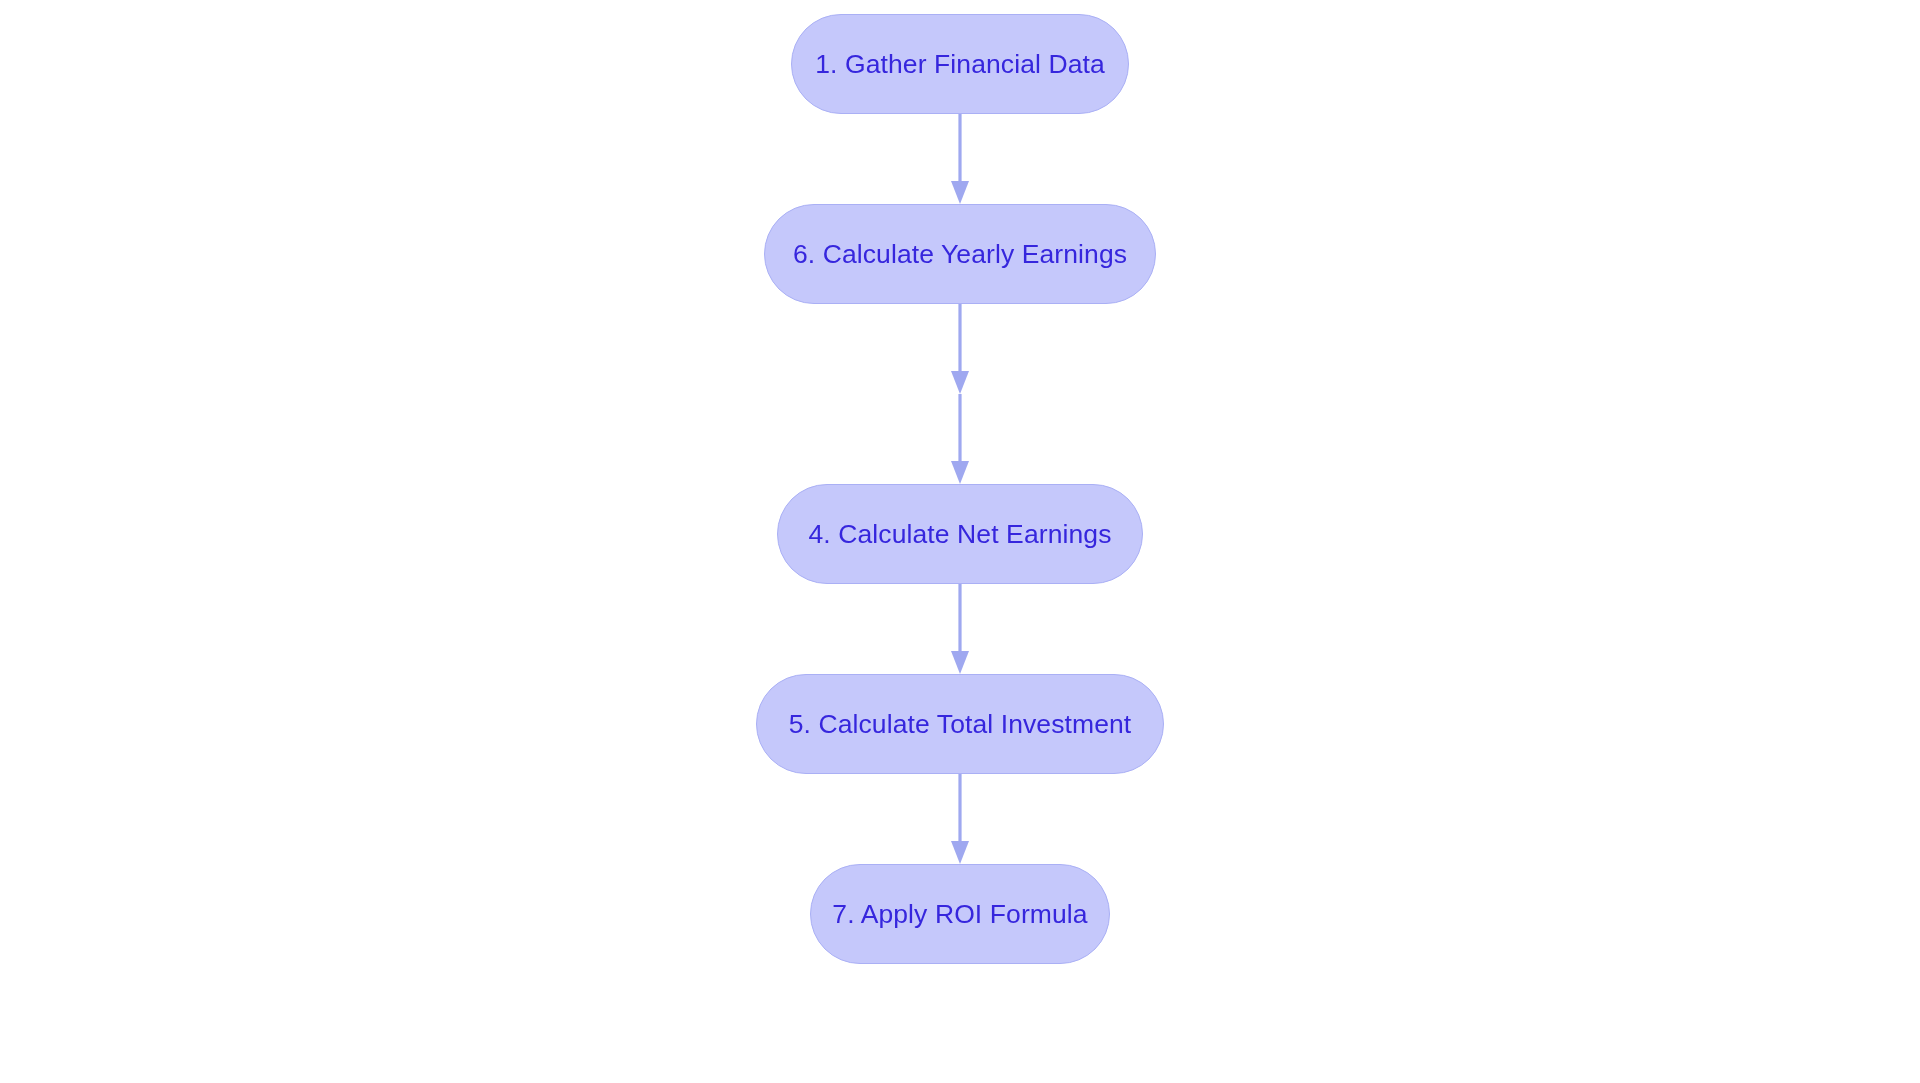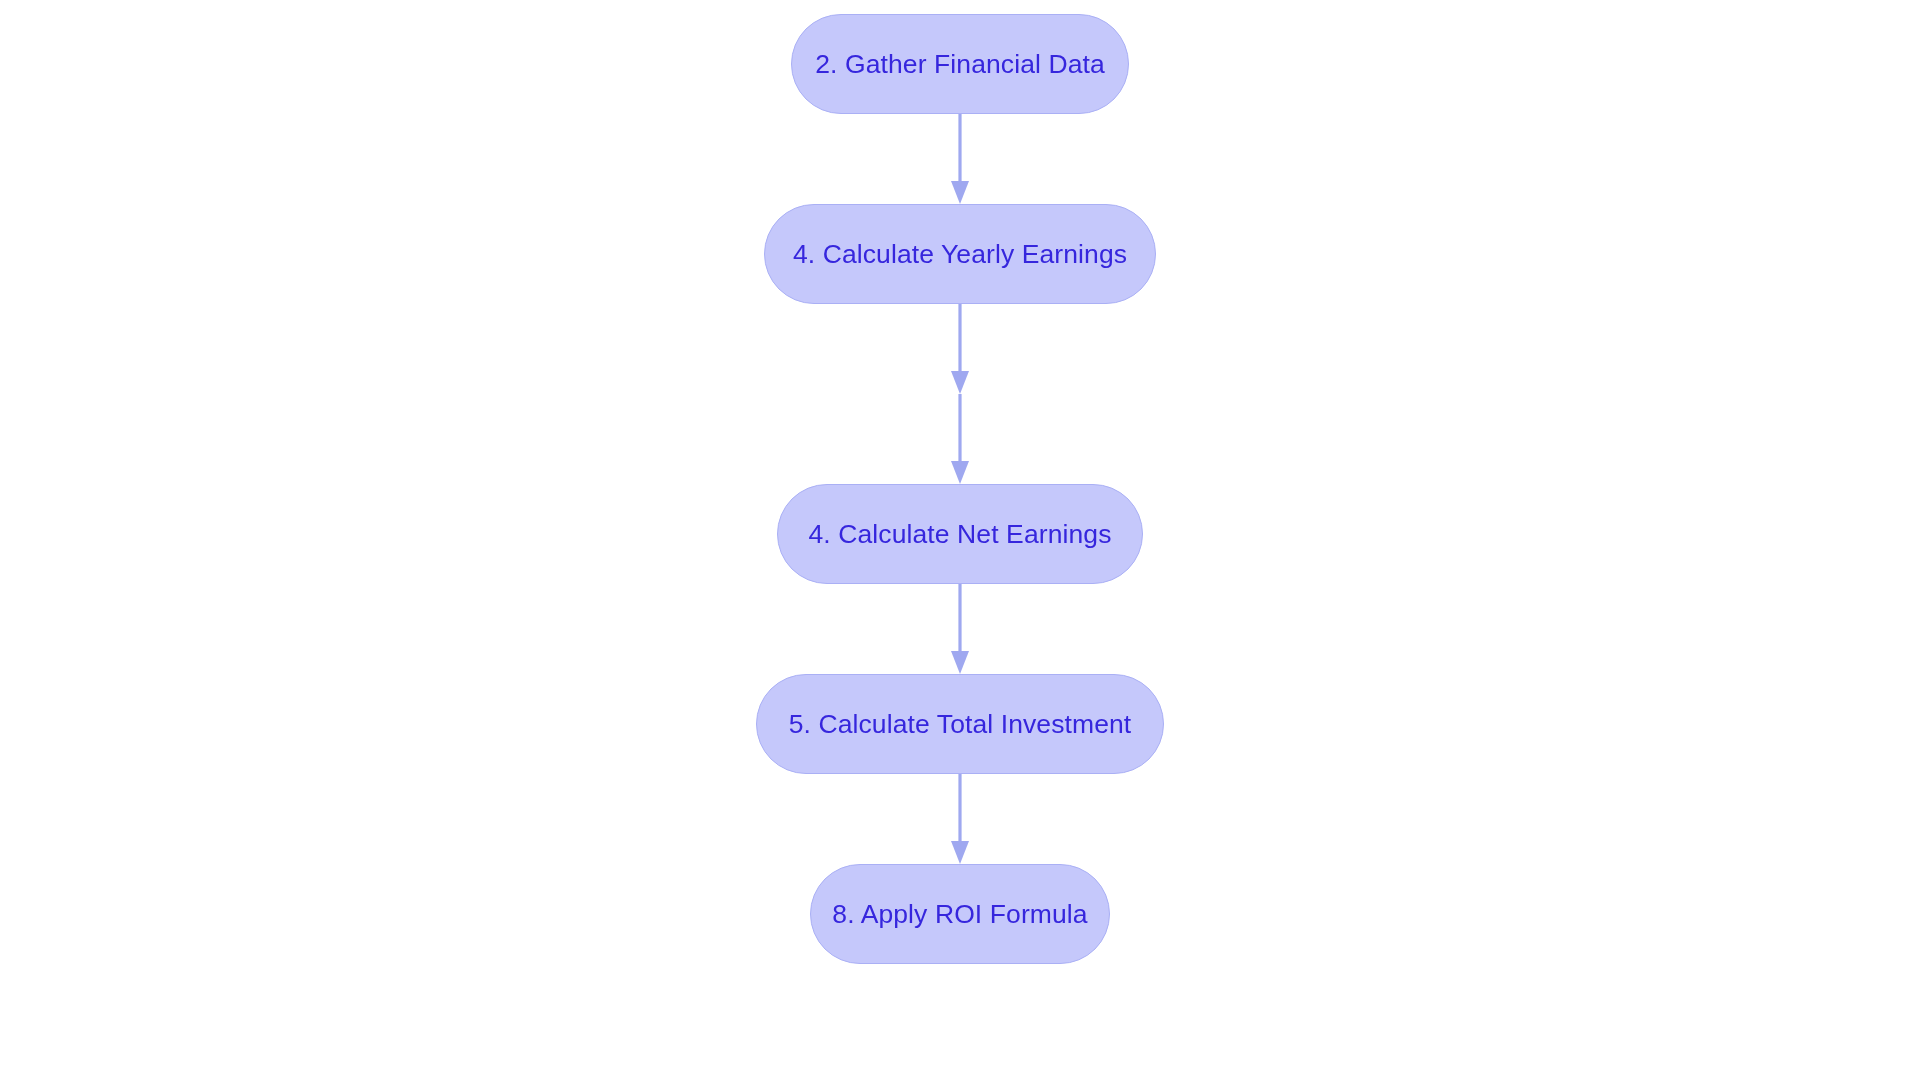--- a/index.html
+++ b/index.html
@@ -81,32 +81,32 @@
     fill: #9fa8f0;
   }
 </style>
 </head>
 <body>
 
 <div id="flowchart-canvas">
   <div class="flow-chain" id="chain" style="padding-top: 14px;">
       <div class="flow-step">
         <div class="flow-node" style="width: 338px;">
-          <span class="flow-node-label">2. Gather Financial Data</span>
+          <span class="flow-node-label">1. Gather Financial Data</span>
         </div>
       </div>
       <div style="height: 90px;">
         <svg class="flow-connector" viewBox="0 0 26 90" width="26" height="90">
           <line class="flow-connector-stem" x1="13" y1="0" x2="13" y2="68"></line>
           <polygon class="flow-connector-head" points="4,67 22,67 13,90"></polygon>
         </svg>
       </div>
       <div class="flow-step">
         <div class="flow-node" style="width: 392px;">
-          <span class="flow-node-label">4. Calculate Yearly Earnings</span>
+          <span class="flow-node-label">6. Calculate Yearly Earnings</span>
         </div>
       </div>
       <div style="height: 90px;">
         <svg class="flow-connector" viewBox="0 0 26 90" width="26" height="90">
           <line class="flow-connector-stem" x1="13" y1="0" x2="13" y2="68"></line>
           <polygon class="flow-connector-head" points="4,67 22,67 13,90"></polygon>
         </svg>
       </div>
       <div style="height: 90px;">
         <svg class="flow-connector" viewBox="0 0 26 90" width="26" height="90">
@@ -131,17 +131,17 @@
         </div>
       </div>
       <div style="height: 90px;">
         <svg class="flow-connector" viewBox="0 0 26 90" width="26" height="90">
           <line class="flow-connector-stem" x1="13" y1="0" x2="13" y2="68"></line>
           <polygon class="flow-connector-head" points="4,67 22,67 13,90"></polygon>
         </svg>
       </div>
       <div class="flow-step">
         <div class="flow-node" style="width: 300px;">
-          <span class="flow-node-label">8. Apply ROI Formula</span>
+          <span class="flow-node-label">7. Apply ROI Formula</span>
         </div>
       </div>
     </div>
 </div>
 
 </body></html>

